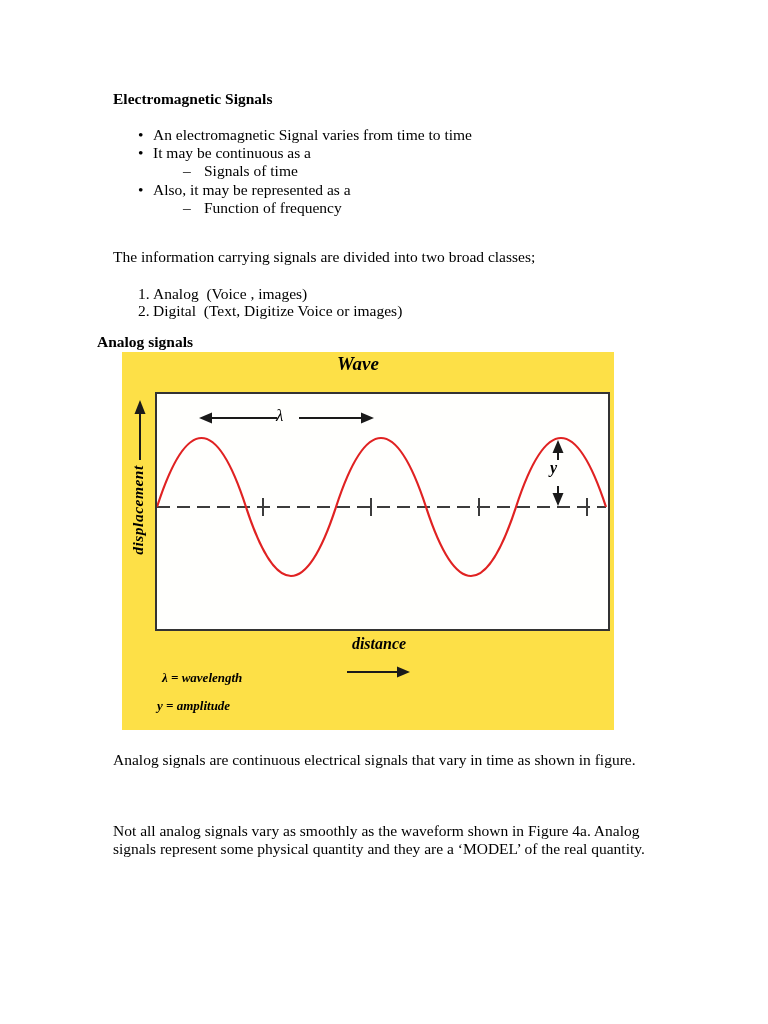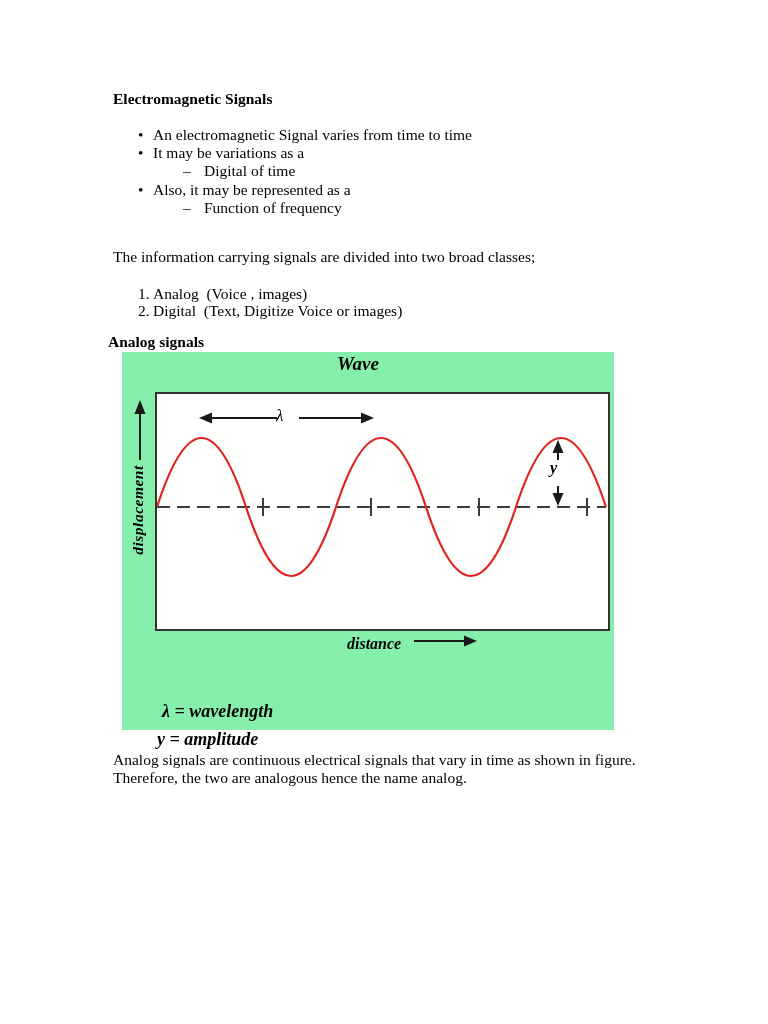--- a/index.html
+++ b/index.html
@@ -19,21 +19,21 @@
   .text-l1 { position:absolute; left:40px; top:0; white-space:pre; }
   .mark-l2 { position:absolute; left:70px; top:0; }
   .text-l2 { position:absolute; left:91px; top:0; white-space:pre; }
 
   .para { position:absolute; left:113px; font-size:15.5px; }
   .para div { height:17.7px; white-space:pre; }
 
   
   .figure {
     position:absolute; left:122px; top:352px; width:492px; height:378px;
-    background:#86efac;
+    background:#fde047;
   }
   .fig-title {
     position:absolute; top:1px; left:0; width:472px; padding-right:20px;
     text-align:center; font-weight:bold; font-style:italic; font-size:19px;
   }
   .plot-box {
     position:absolute; left:33px; top:40px; width:451px; height:235px;
     border:2px solid #333333; background:#fffffd;
   }
   .plot-box svg { position:absolute; left:0; top:0; }
@@ -43,44 +43,44 @@
   .sym-y {
     position:absolute; left:393px; top:65px; font-style:italic; font-weight:bold; font-size:16px;
   }
   .disp-arrow { position:absolute; left:10px; top:46px; }
   .disp-label {
     position:absolute; left:-44px; top:149px; width:120px; text-align:center;
     transform:rotate(-90deg); font-weight:bold; font-style:italic; font-size:15.5px;
     letter-spacing:0.5px;
   }
   .dist-group {
-    position:absolute; left:225px; top:283px; display:flex; gap:13px;
+    position:absolute; left:225px; top:283px; display:flex; align-items:center; gap:13px;flex-direction:column;
   }
   .dist-label { font-weight:bold; font-style:italic; font-size:16px; }
-  .legend-line { position:absolute; font-weight:bold; font-style:italic; font-size:18px;margin-top:31px; }
+  .legend-line { position:absolute; font-weight:bold; font-style:italic; font-size:13px; }
 </style>
 </head>
 <body>
 
 <div class="page">
 
   <div class="abs h1" style="left:113px; top:90px;">Electromagnetic Signals</div>
 
   <div class="listblock" style="top:126px;">
     <div class="lrow">
       <span class="mark-l1">•</span>
       <span class="text-l1">An electromagnetic Signal varies from time to time</span>
     </div>
     <div class="lrow">
       <span class="mark-l1">•</span>
-      <span class="text-l1">It may be variations as a</span>
+      <span class="text-l1">It may be continuous as a</span>
     </div>
     <div class="lrow">
       <span class="mark-l2">–</span>
-      <span class="text-l2">Digital of time</span>
+      <span class="text-l2">Signals of time</span>
     </div>
     <div class="lrow">
       <span class="mark-l1">•</span>
       <span class="text-l1">Also, it may be represented as a</span>
     </div>
     <div class="lrow">
       <span class="mark-l2">–</span>
       <span class="text-l2">Function of frequency</span>
     </div>
   </div>
@@ -91,21 +91,21 @@
     <div class="nrow">
       <span class="mark-l1">1.</span>
       <span class="text-l1">Analog  (Voice , images)</span>
     </div>
     <div class="nrow">
       <span class="mark-l1">2.</span>
       <span class="text-l1">Digital  (Text, Digitize Voice or images)</span>
     </div>
   </div>
 
-  <div class="abs h1" style="left:108px; top:333px;">Analog signals</div>
+  <div class="abs h1" style="left:97px; top:333px;">Analog signals</div>
 
   <div class="figure">
     <div class="fig-title">Wave</div>
 
     <div class="plot-box">
       <svg width="451" height="235" viewBox="0 0 451 235">
 
         <line x1="0" y1="113" x2="449" y2="113" stroke="#3c3c3c" stroke-width="2" stroke-dasharray="13 7"></line>
         <line x1="106" y1="104" x2="106" y2="122" stroke="#3c3c3c" stroke-width="2"></line>
         <line x1="214" y1="104" x2="214" y2="122" stroke="#3c3c3c" stroke-width="2"></line>
@@ -141,17 +141,20 @@
         <polygon points="63,6 50,0.5 50,11.5" fill="#1a1a1a"></polygon>
       </svg>
     </div>
 
     <div class="legend-line" style="left:40px; top:318px;">λ = wavelength</div>
     <div class="legend-line" style="left:35px; top:346px;">y = amplitude</div>
   </div>
 
   <div class="para" style="top:751px;">
     <div>Analog signals are continuous electrical signals that vary in time as shown in figure.</div>
-    <div>Therefore, the two are analogous hence the name analog.</div>
   </div>
 
+  <div class="para" style="top:822px;">
+    <div>Not all analog signals vary as smoothly as the waveform shown in Figure 4a. Analog</div>
+    <div>signals represent some physical quantity and they are a ‘MODEL’ of the real quantity.</div>
+  </div>
 
 </div>
 
 </body></html>

